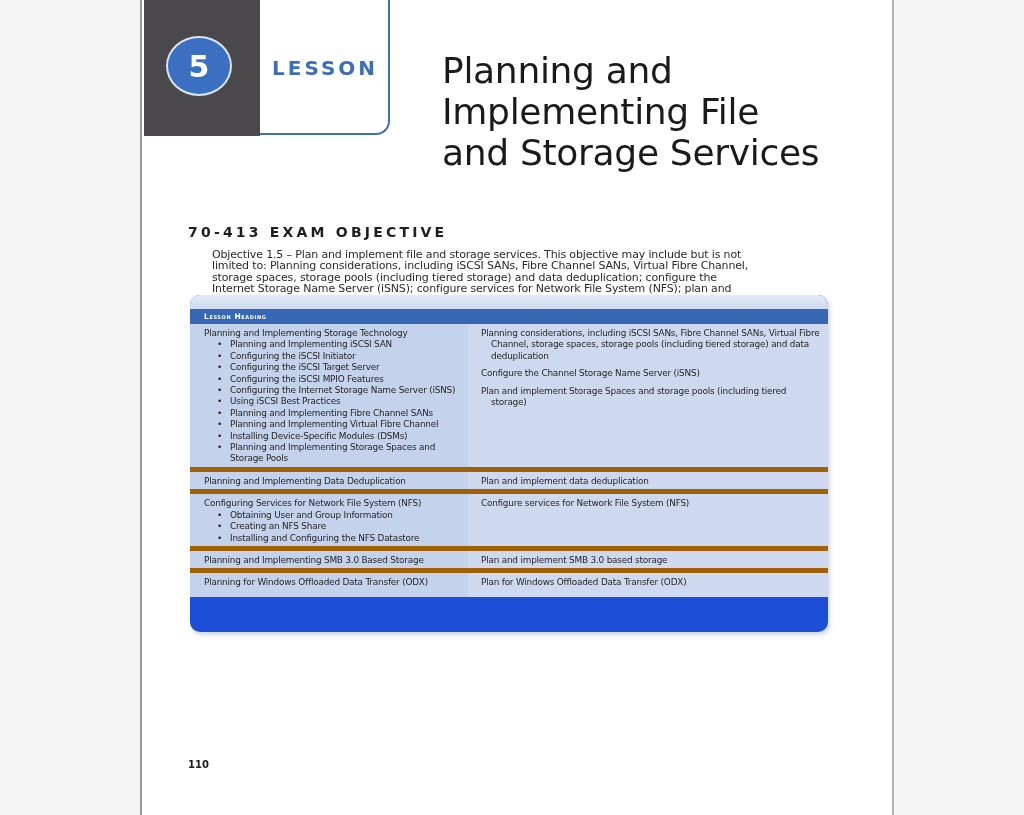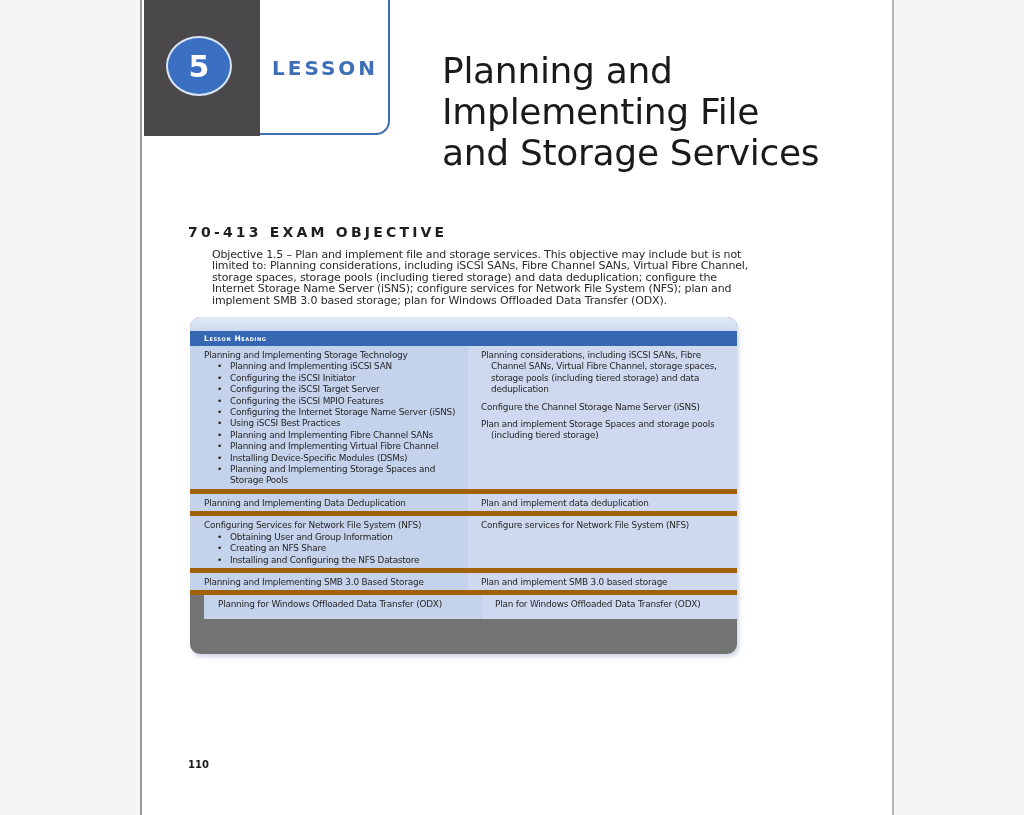--- a/index.html
+++ b/index.html
@@ -55,22 +55,22 @@
     font-family: "DejaVu Sans", sans-serif;
   }
   .exam-text {
     position: absolute; left: 46px; top: 249px; width: 545px;
     font-size: 11px; line-height: 11.4px; color: #2a2a2a;
     font-family: "DejaVu Sans", sans-serif;
     letter-spacing: -0.15px;
     margin-left: 24px;
   }
   .table-wrap {
-    position: absolute; left: 48px; top: 317px; width: 547px; height: 337px;
-    background: #737373;
+    position: absolute; left: 48px; top: 295px; width: 638px; height: 337px;
+    background: #1d4ed8;
     border-radius: 10px;
     box-shadow: 2px 3px 4px rgba(120,140,170,0.35);
     overflow: hidden;
   }
   .table-top {
     height: 14px;
     background: linear-gradient(#e4ebf7, #cbd8ee);
   }
   .th-row {
     display: flex; height: 15px; background: #3567b3;
@@ -182,21 +182,21 @@
     <div class="tr">
       <div class="td c1">
         <div>Planning and Implementing SMB 3.0 Based Storage</div>
       </div>
       <div class="td c2">
         <div>Plan and implement SMB 3.0 based storage</div>
       </div>
     </div>
 
     <div class="tr" style="border-bottom:none;">
-      <div class="td c1" style="padding-bottom:8px;margin-left:14px;">
+      <div class="td c1" style="padding-bottom:8px;">
         <div>Planning for Windows Offloaded Data Transfer (ODX)</div>
       </div>
       <div class="td c2" style="padding-bottom:8px;">
         <div>Plan for Windows Offloaded Data Transfer (ODX)</div>
       </div>
     </div>
   </div>
 
   <div class="page-number">110</div>
 </div>

